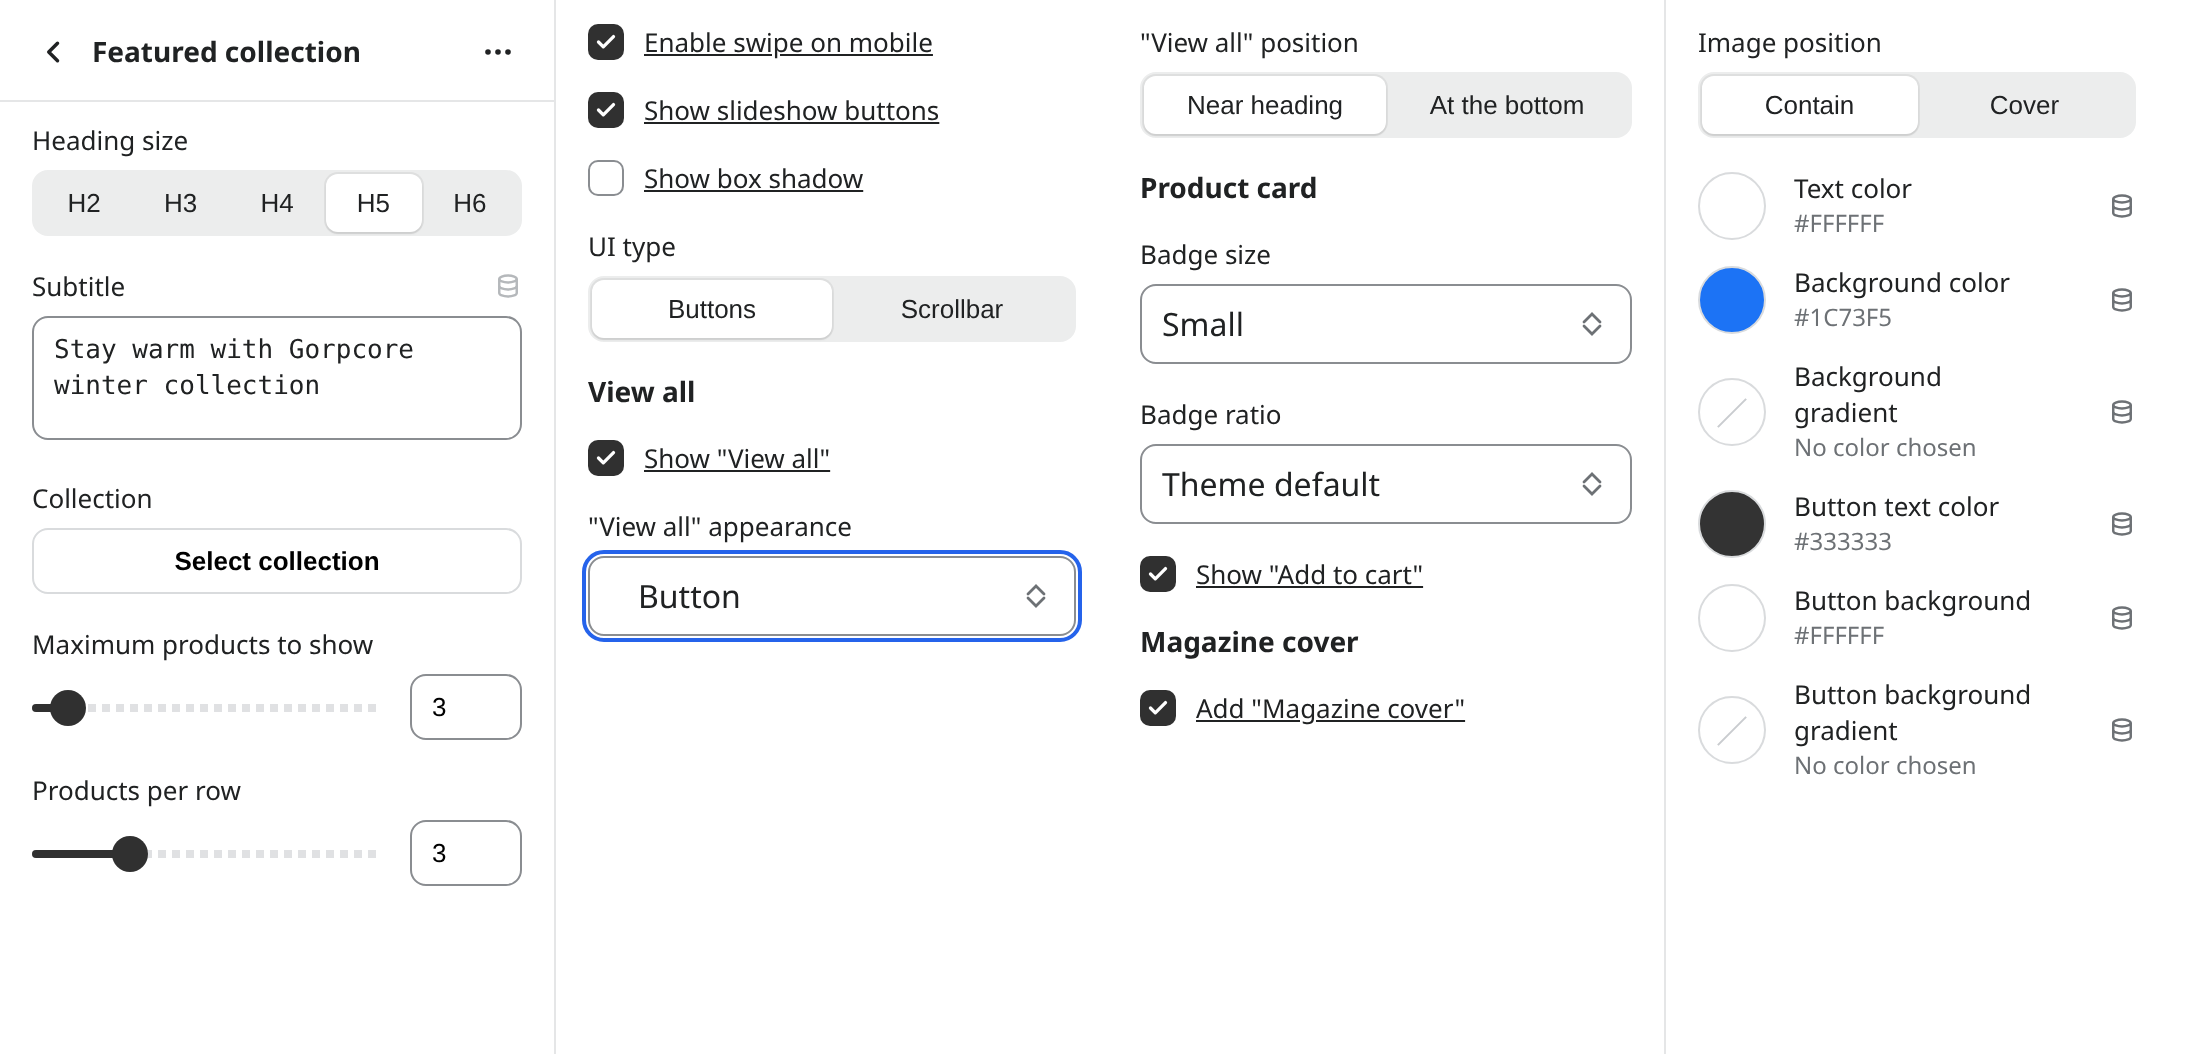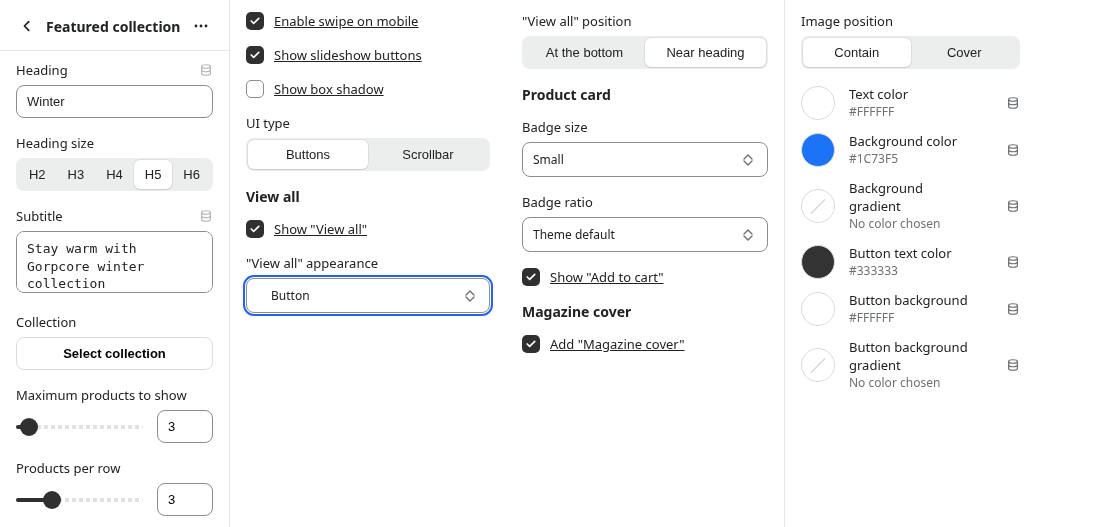--- a/index.html
+++ b/index.html
@@ -22,21 +22,21 @@
     font-family: -apple-system, "Segoe UI", system-ui, sans-serif;
     font-size: 13px;
     color: var(--text);
     background: var(--bg);
     width:1100px;
     height:527px;
     overflow:hidden;
   }
   .app { display:flex; width:1100px; height:527px; }
   .col { padding: 12px 16px 16px 16px; }
-  .col1 { width:230px; border-right:1px solid var(--border-light); }
+  .col1 { width:278px; border-right:1px solid var(--border-light); }
   .col2 { width:276px; }
   .col3 { width:278px; }
   .col4 { width:252px; border-left:1px solid var(--border-light); }
 
   
   .panel-header {
     display:flex; align-items:center; gap:8px;
     padding-bottom:12px;
     margin:-2px -16px 10px -16px;
     padding-left:16px; padding-right:16px; padding-top:4px;
@@ -97,21 +97,21 @@
   .cb.checked { background:var(--check-bg); }
   .cb.unchecked { border:1.5px solid var(--input-border); }
   .cb svg { width:12px; height:12px; color:#fff; }
   .check-label { font-size:13px;text-decoration:underline; }
 
   .section-title { font-size:14px; font-weight:700; margin:6px 0 14px 0; }
 
   
   .select {
     width:100%; border:1px solid var(--input-border); border-radius:var(--radius);
-    padding:8px 10px; font-size:12px; background:#fff; display:flex; align-items:center; justify-content:space-between; cursor:pointer;
+    padding:8px 10px; font-size:16px; background:#fff; display:flex; align-items:center; justify-content:space-between; cursor:pointer;
   }
   .select.focused { outline:2.5px solid var(--focus); outline-offset:1px;padding-left:24px; }
   .updown { width:14px; display:flex; flex-direction:column; line-height:0; color:#6d7175; }
 
   
   .color-row { display:flex; align-items:center; gap:14px; margin-bottom:12px; }
   .swatch { width:34px; height:34px; border-radius:50%; border:1px solid var(--border); flex:0 0 34px; cursor:pointer; }
   .swatch.nochoice { position:relative; background:#fff; }
   .swatch.nochoice::after {
     content:""; position:absolute; left:6px; right:6px; top:50%; height:1px;
@@ -139,33 +139,20 @@
       <h1>Featured collection</h1>
       <button class="icon-btn">
         <svg width="16" height="16" viewBox="0 0 16 16" fill="currentColor">
             <circle cx="3" cy="8" r="1.4"></circle>
             <circle cx="8" cy="8" r="1.4"></circle>
             <circle cx="13" cy="8" r="1.4"></circle>
           </svg>
       </button>
     </div>
 
-    <div class="field">
-      <div class="field-label with-dyn">
-        <span>Heading</span>
-        <span class="dyn">
-          <svg viewBox="0 0 16 16" fill="none" stroke="currentColor" stroke-width="1.4">
-              <ellipse cx="8" cy="4" rx="5" ry="2"></ellipse>
-              <path d="M3 4v4c0 1.1 2.24 2 5 2s5-.9 5-2V4"></path>
-              <path d="M3 8v4c0 1.1 2.24 2 5 2s5-.9 5-2V8"></path>
-            </svg>
-        </span>
-      </div>
-      <input class="text-input" value="Winter" style="">
-    </div>
 
     <div class="field">
       <div class="field-label">
           <span>Heading size</span>
         </div>
       <div class="seg" id="seg-sizes">
           <button class="seg-item">H2</button>
           <button class="seg-item">H3</button>
           <button class="seg-item">H4</button>
           <button class="seg-item selected">H5</button>
@@ -285,22 +272,22 @@
       </div>
     </div>
   </div>
 
   <div class="col col3">
     <div class="field">
       <div class="field-label">
           <span>"View all" position</span>
         </div>
       <div class="seg" id="seg-pos">
+          <button class="seg-item selected">Near heading</button>
           <button class="seg-item">At the bottom</button>
-          <button class="seg-item selected">Near heading</button>
         </div>
     </div>
 
     <div class="section-title">Product card</div>
 
     <div class="field">
       <div class="field-label">
           <span>Badge size</span>
         </div>
       <div class="select">

